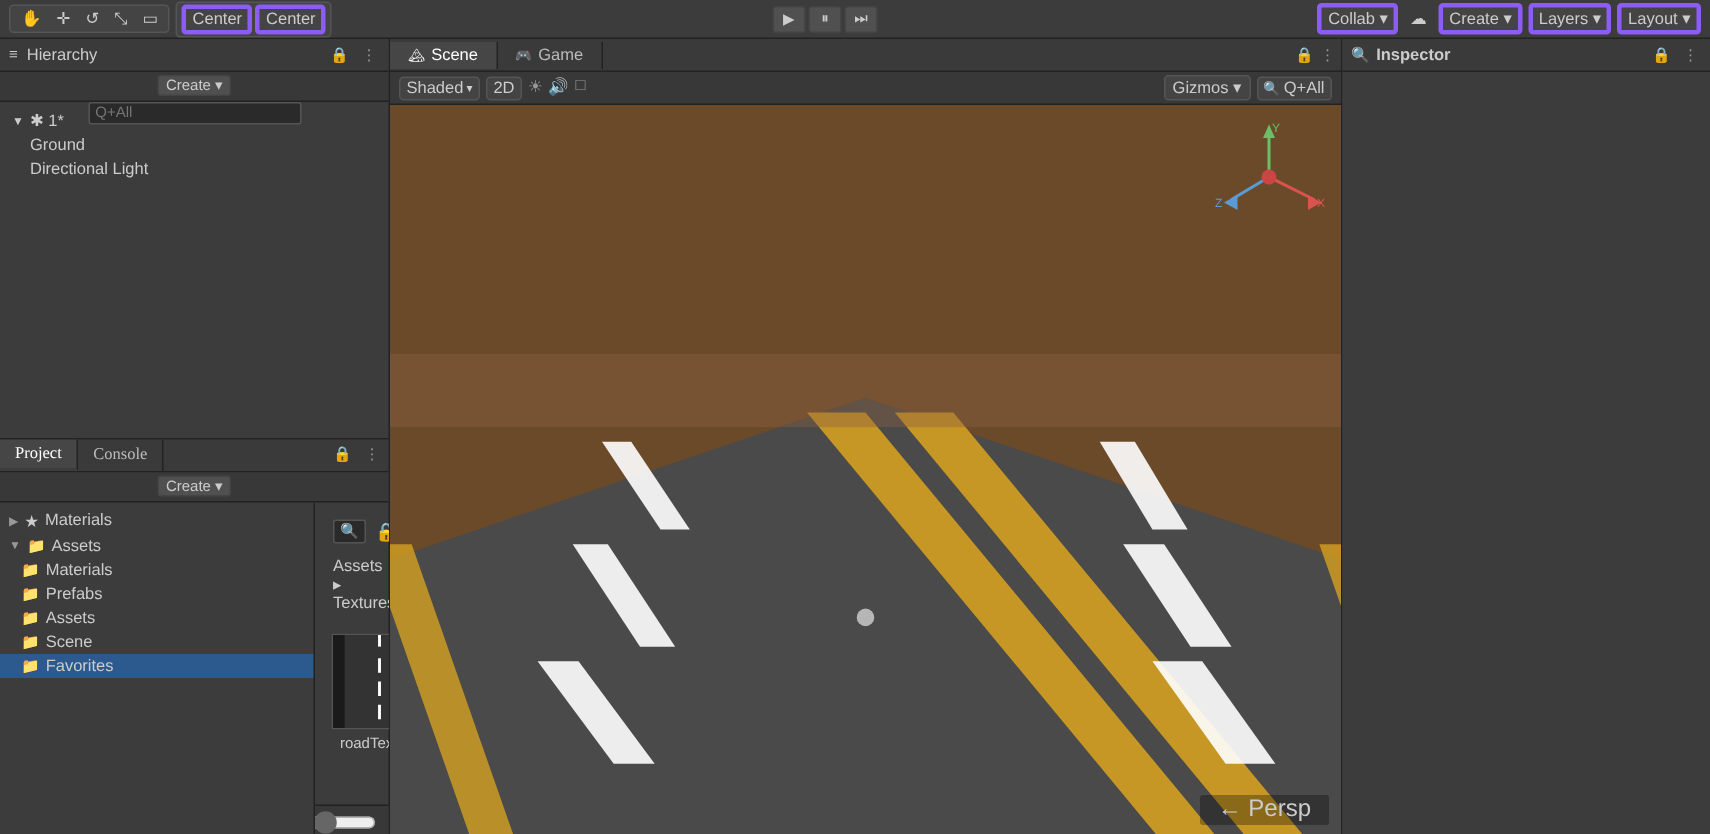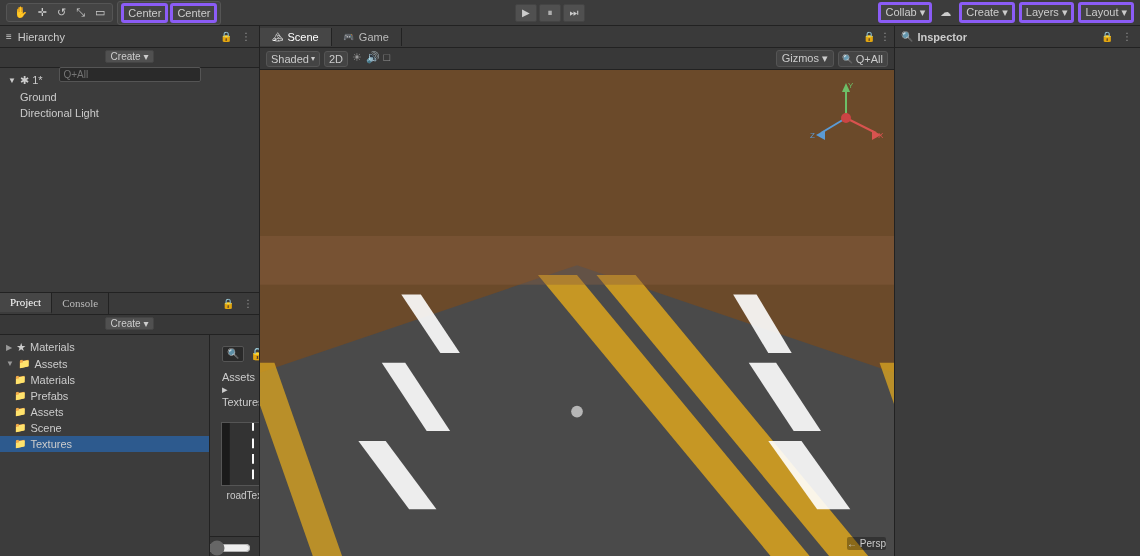--- a/index.html
+++ b/index.html
@@ -412,24 +412,24 @@
       right: 8px;
       width: 80px;
       height: 80px;
     }
 
     
     .persp-label {
       position: absolute;
       bottom: 8px;
       right: 8px;
-      font-size: 10px;
+      font-size: 16px;
       color: #ccc;
       background: rgba(0,0,0,0.3);
-      padding: 1px 0;
+      padding: 1px 12px;
       border-radius: 2px;
     }
 
     
     .play-controls {
       display: flex;
       align-items: center;
       gap: 2px;
     }
     .play-btn {
@@ -619,21 +619,21 @@
           <div class="tree-item indent1">
             <span class="folder-icon">📁</span>
             <span>Assets</span>
           </div>
           <div class="tree-item indent1">
             <span class="folder-icon">📁</span>
             <span>Scene</span>
           </div>
           <div class="tree-item indent1 selected">
             <span class="folder-icon">📁</span>
-            <span>Textures</span>
+            <span>Favorites</span>
           </div>
         </div>
 
         <div class="project-assets">
 
           <div class="proj-search-bar" style="margin-bottom:4px; background:none; border:none; padding:0;">
             <div class="proj-search">
               <span style="color:#888; font-size:10px;">🔍</span>
               <input type="text" placeholder="" style="">
             </div>

